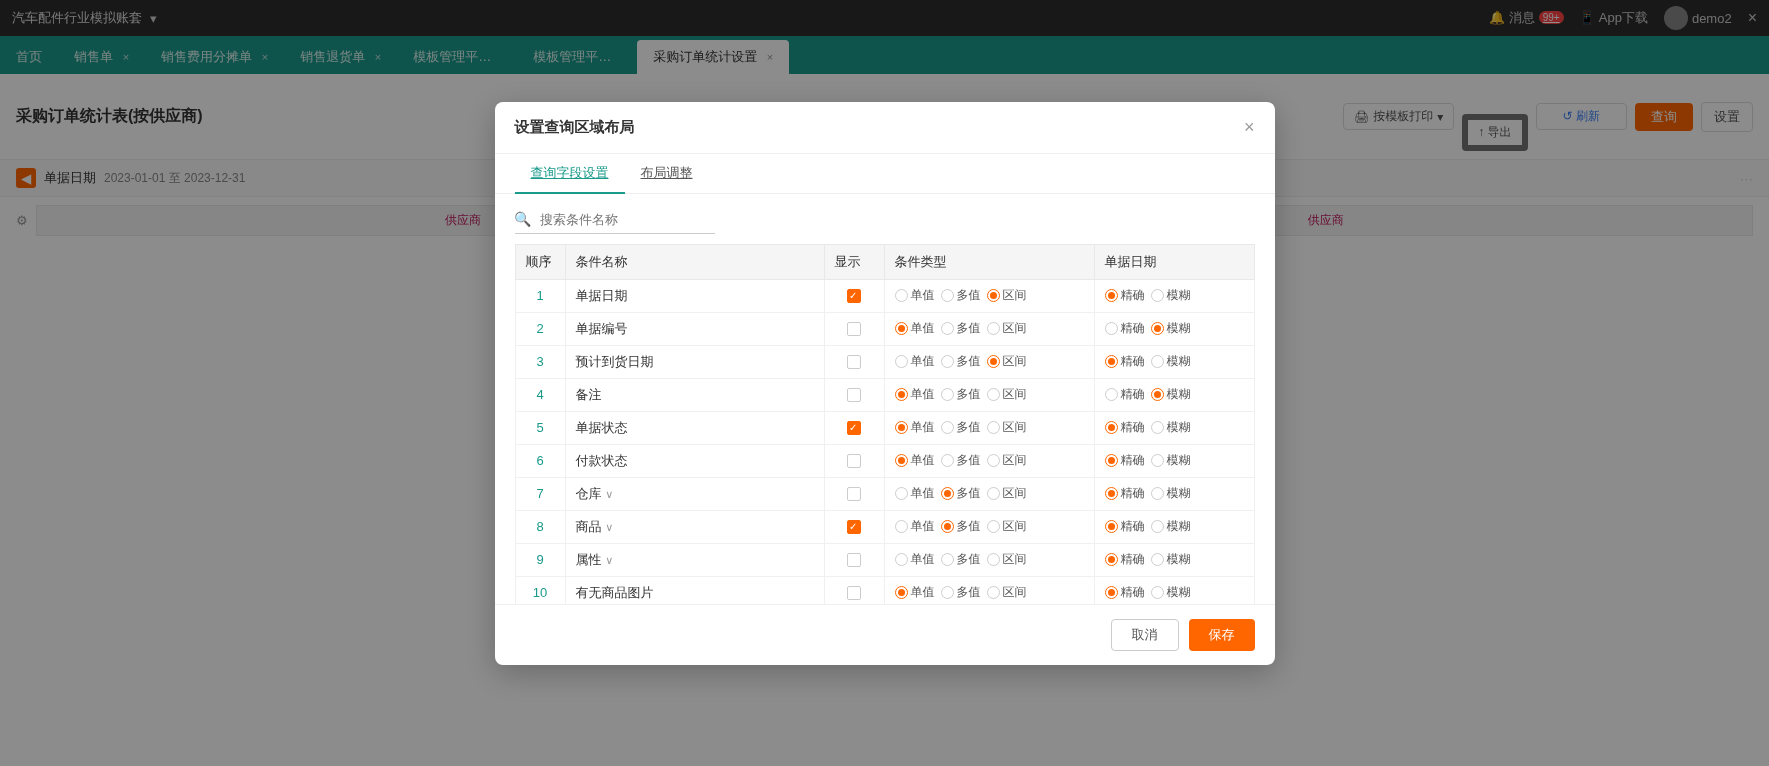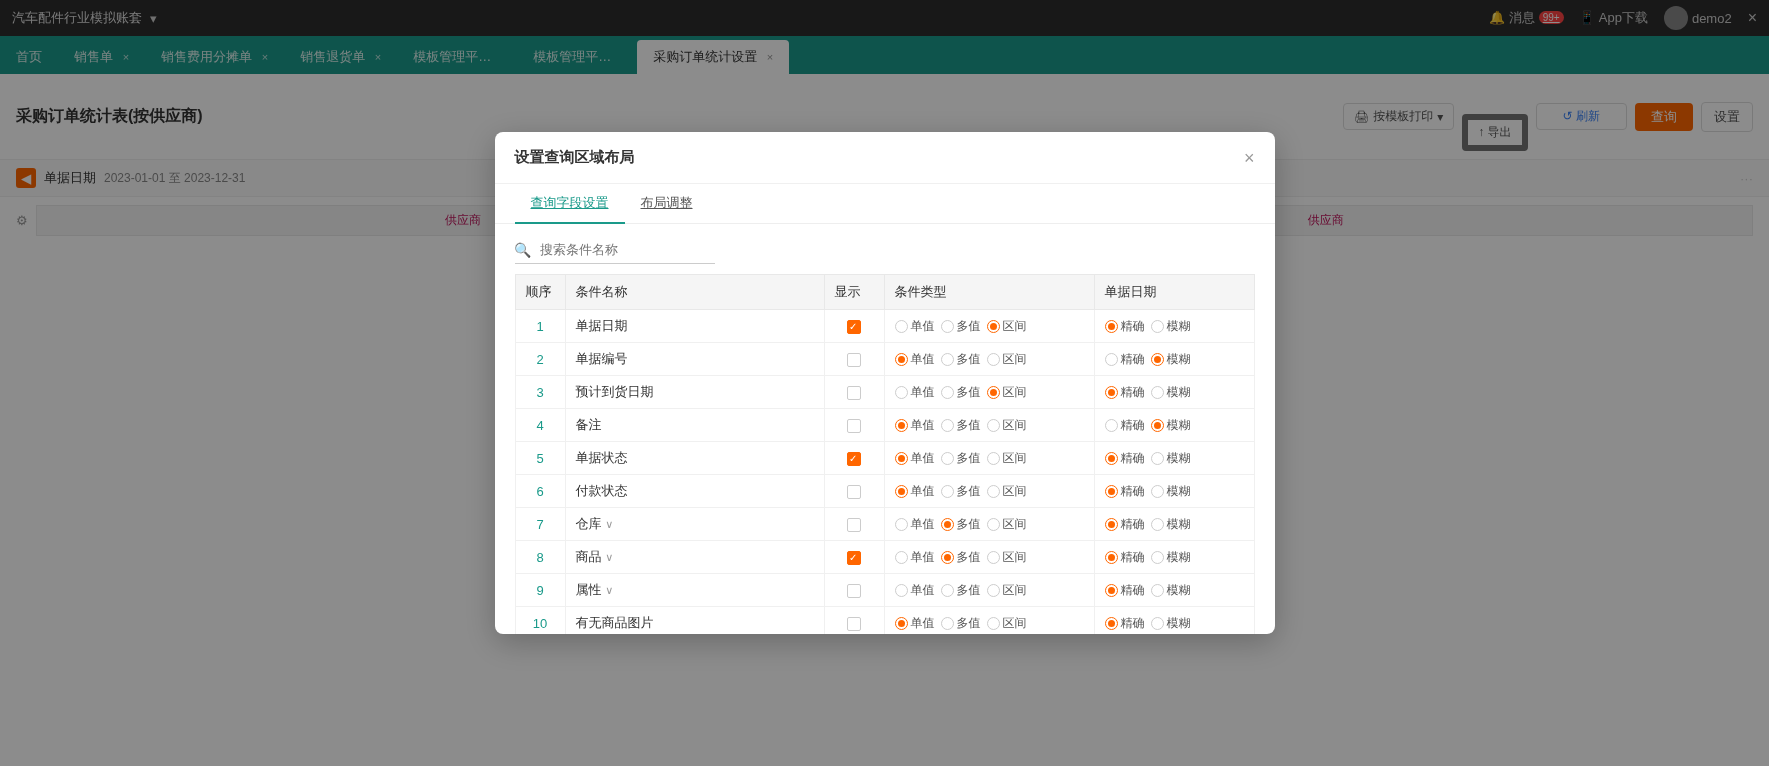--- a/index.html
+++ b/index.html
@@ -828,14 +828,18 @@
                       <span class="radio-label">模糊</span>
                     </label>
                   </div>
                 </td>
               </tr>
             </tbody>
         </table>
       </div>
     </div>
 
+    <div class="modal-footer">
+      <button class="btn-cancel">取消</button>
+      <button class="btn-save">保存</button>
+    </div>
   </div>
 </div>
 
 </body></html>

